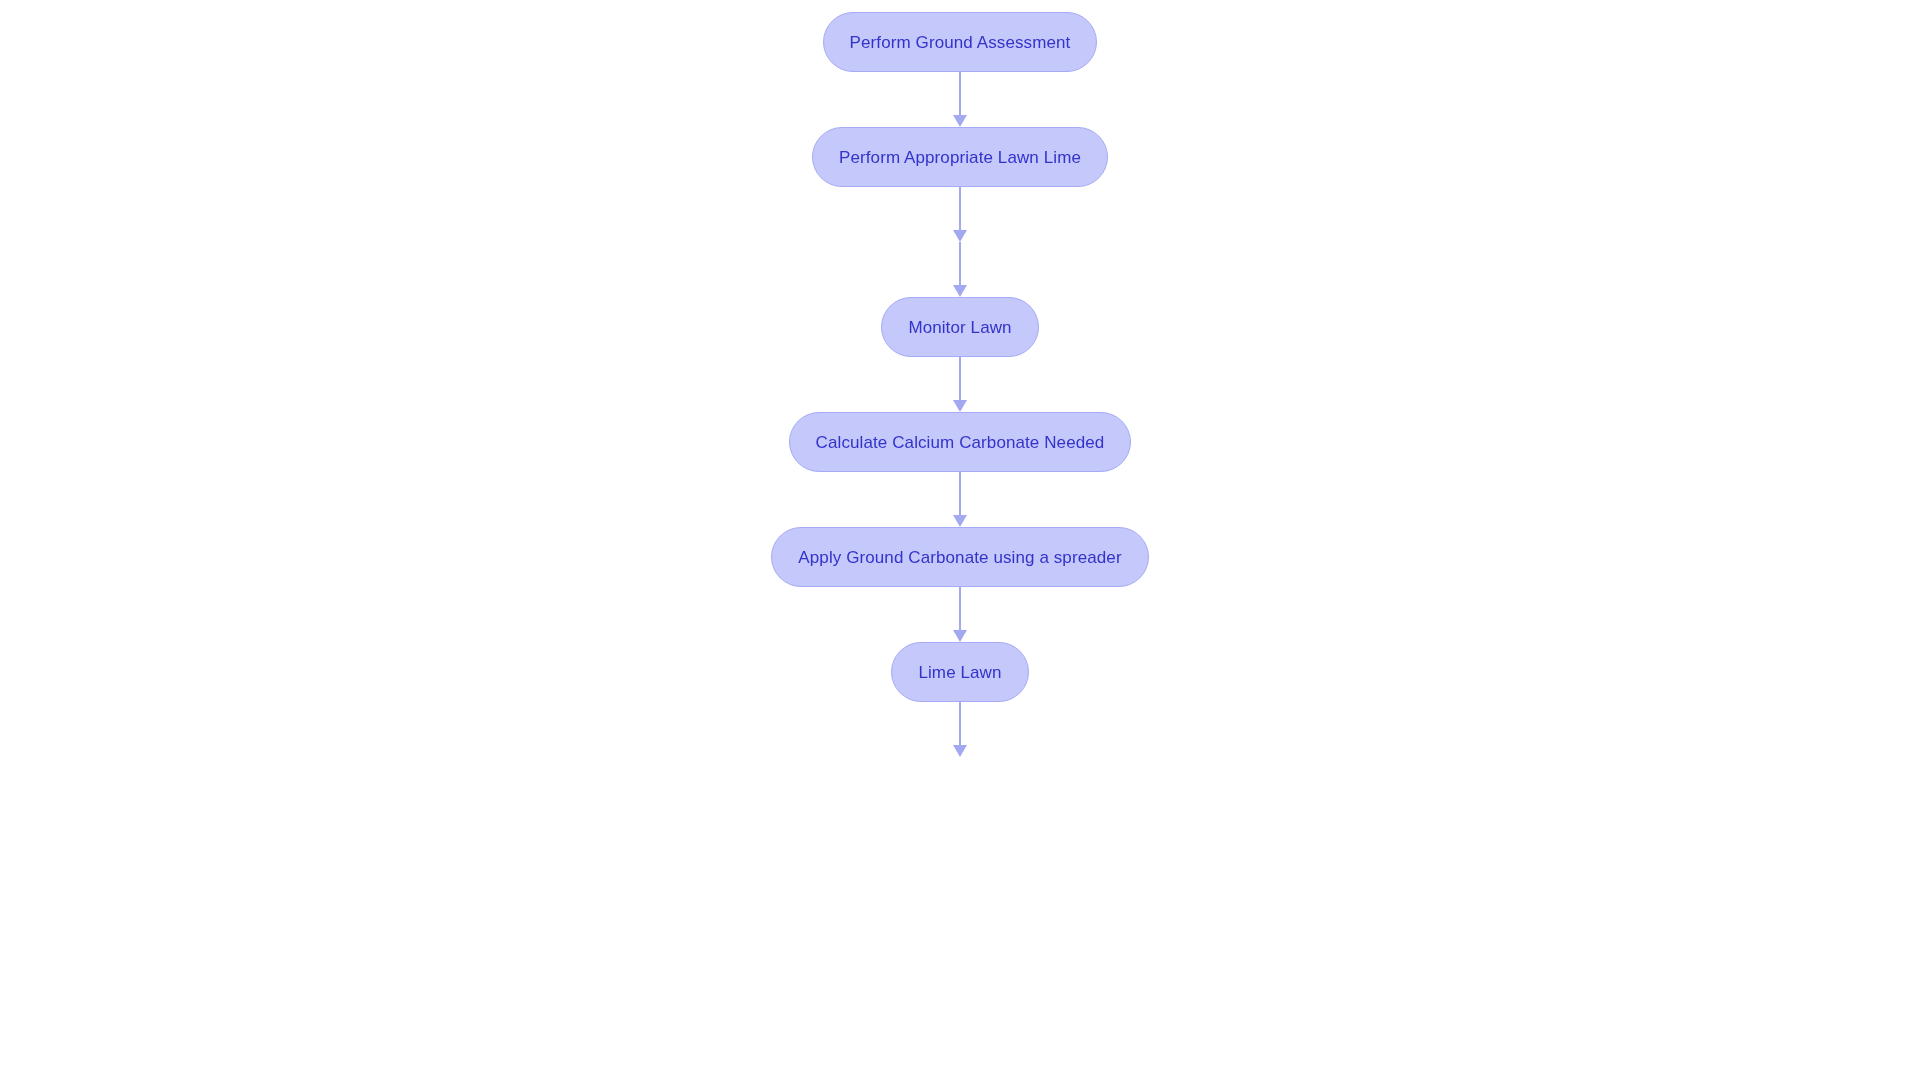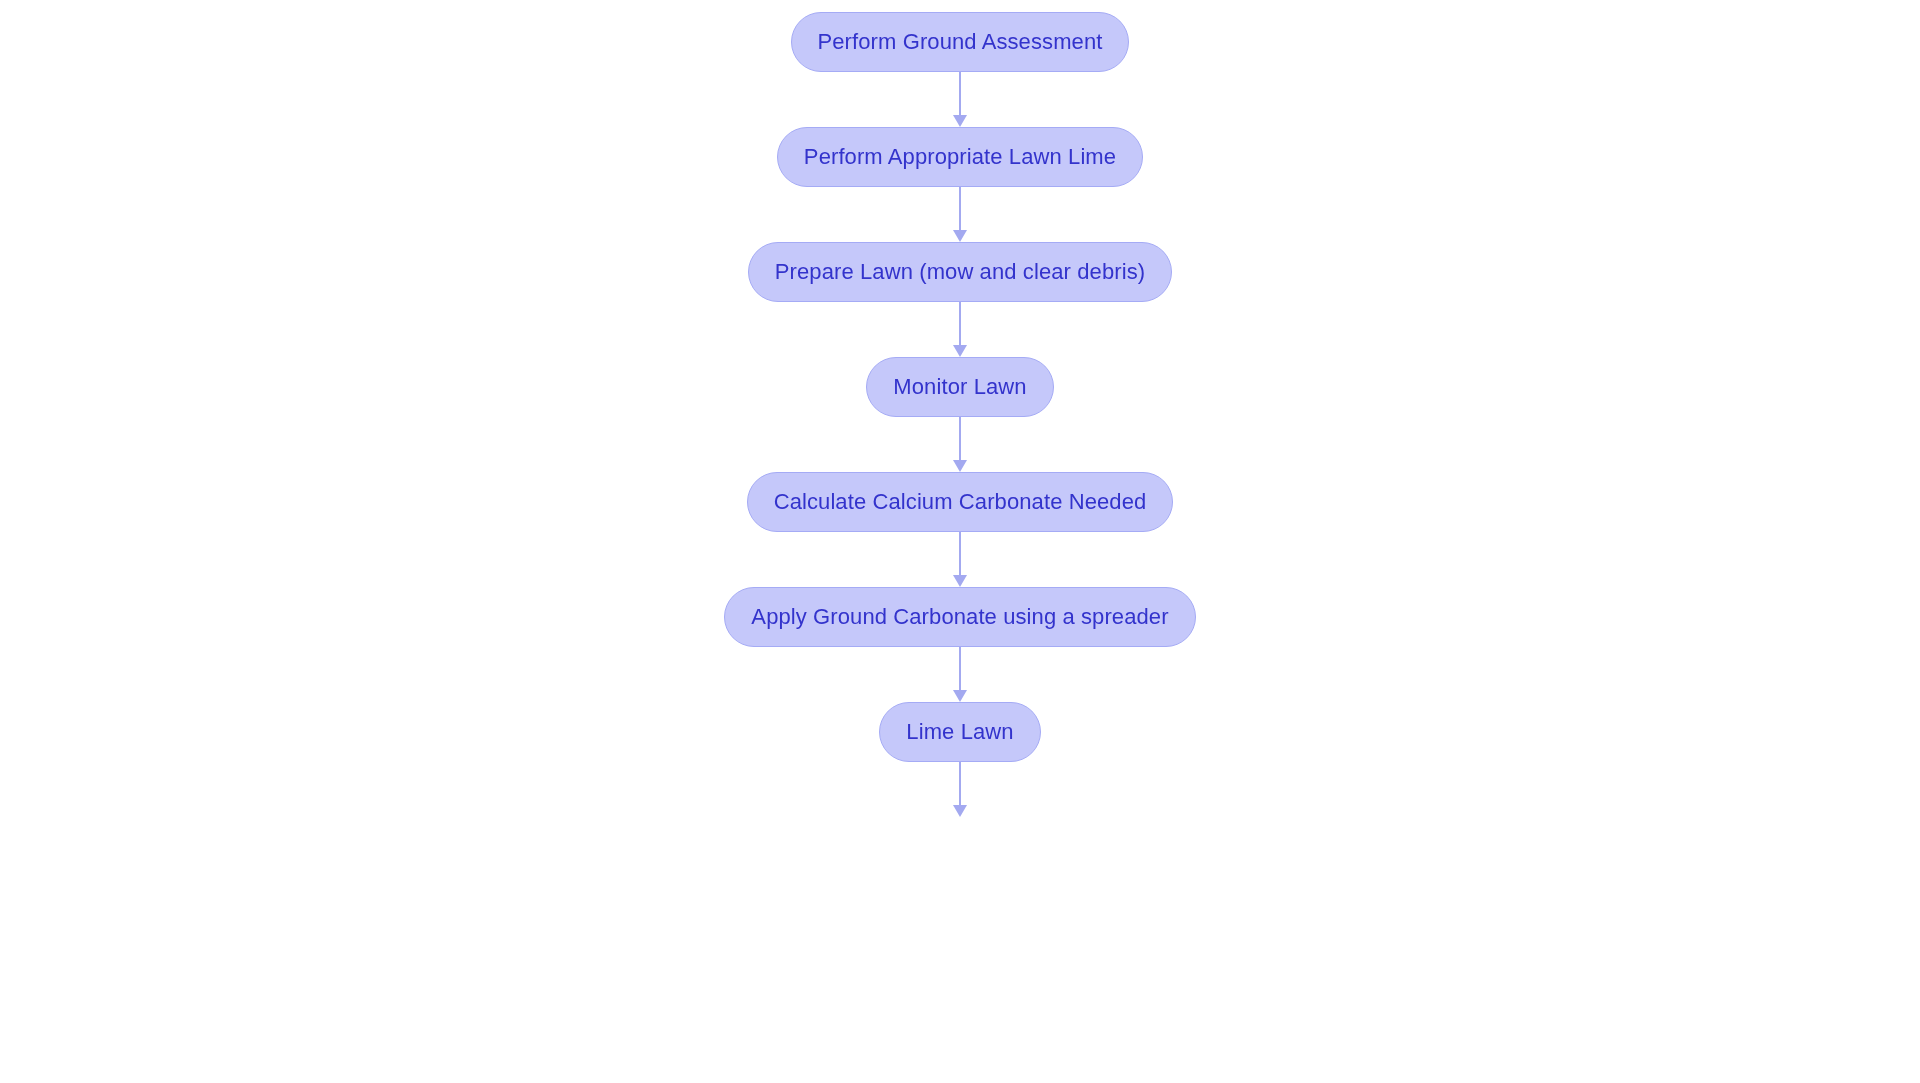--- a/index.html
+++ b/index.html
@@ -43,21 +43,21 @@
     justify-content: center;
     background: #c5c8fa;
     border: 1.6px solid #a5abf5;
     border-radius: 30px;
     padding: 0 26px;
     white-space: nowrap;
     flex: none;
   }
   .node-label {
     color: #3333cc;
-    font-size: 22px;
+    font-size: 17px;
     font-weight: 400;
     letter-spacing: 0.1px;
     line-height: 1;
     white-space: nowrap;
   }
 
   
   .connector {
     width: 22px;
     display: flex;
@@ -111,23 +111,20 @@
 
     <div class="node">
       <span class="node-label">Perform Appropriate Lawn Lime</span>
     </div>
 
     <div class="connector gap-2">
       <div class="connector-line"></div>
       <div class="connector-arrow"></div>
     </div>
 
-    <div class="node">
-      <span class="node-label">Prepare Lawn (mow and clear debris)</span>
-    </div>
 
     <div class="connector gap-3">
       <div class="connector-line"></div>
       <div class="connector-arrow"></div>
     </div>
 
     <div class="node">
       <span class="node-label">Monitor Lawn</span>
     </div>
 

